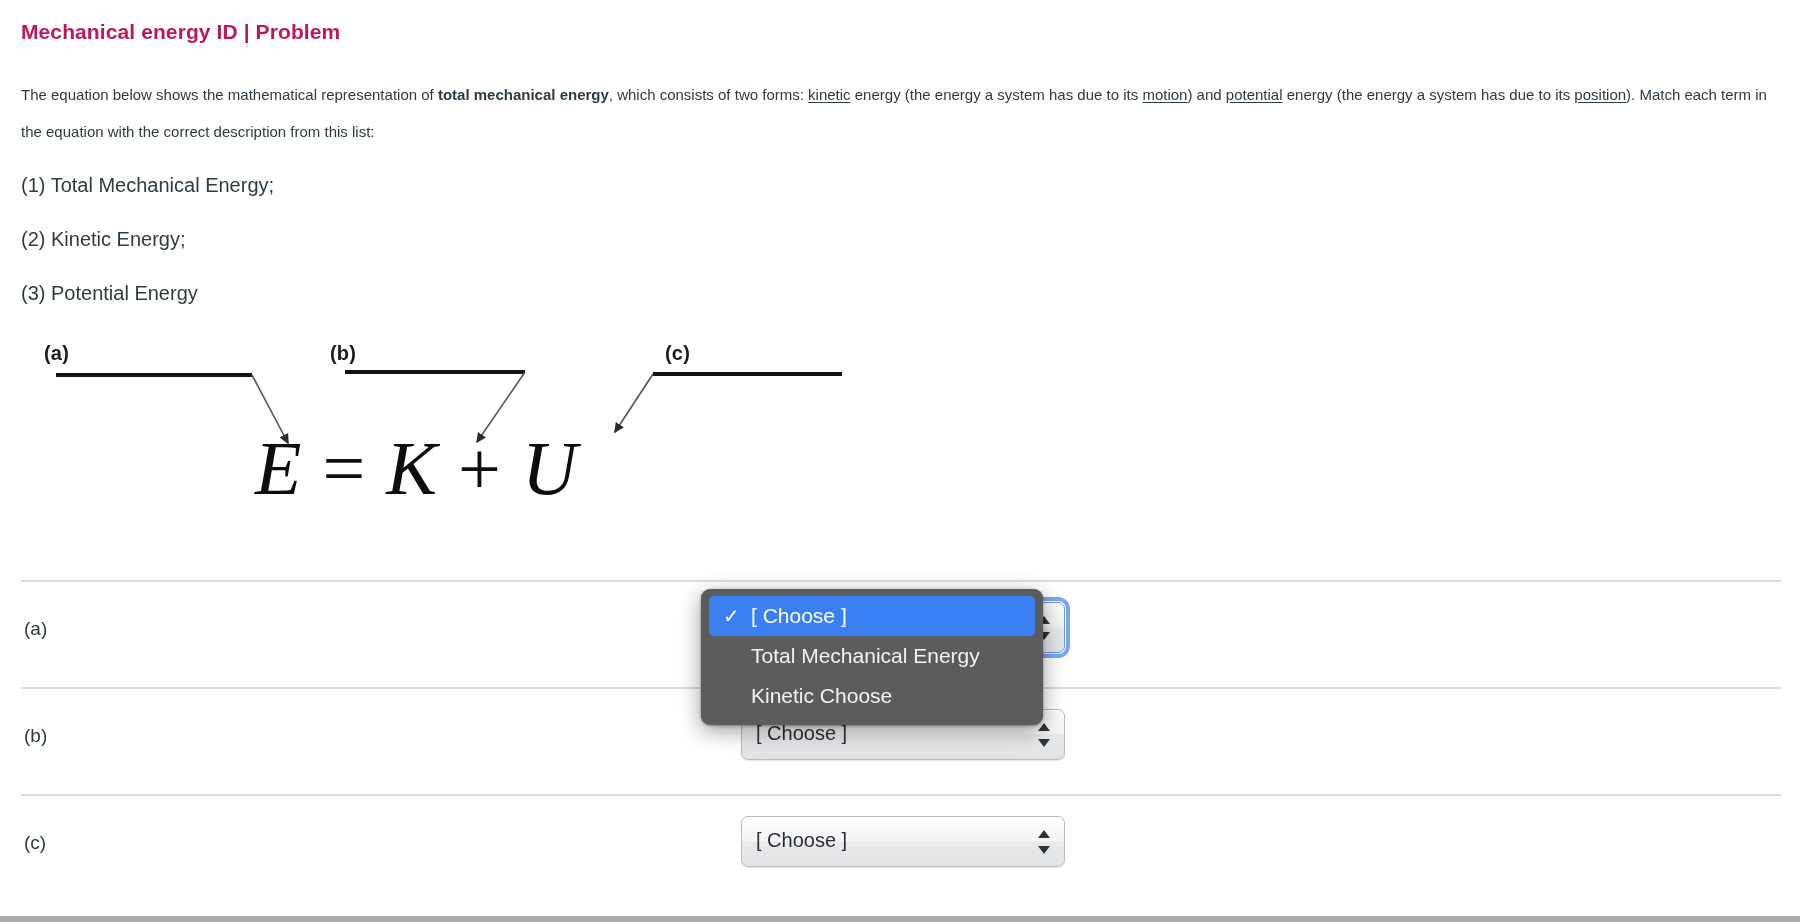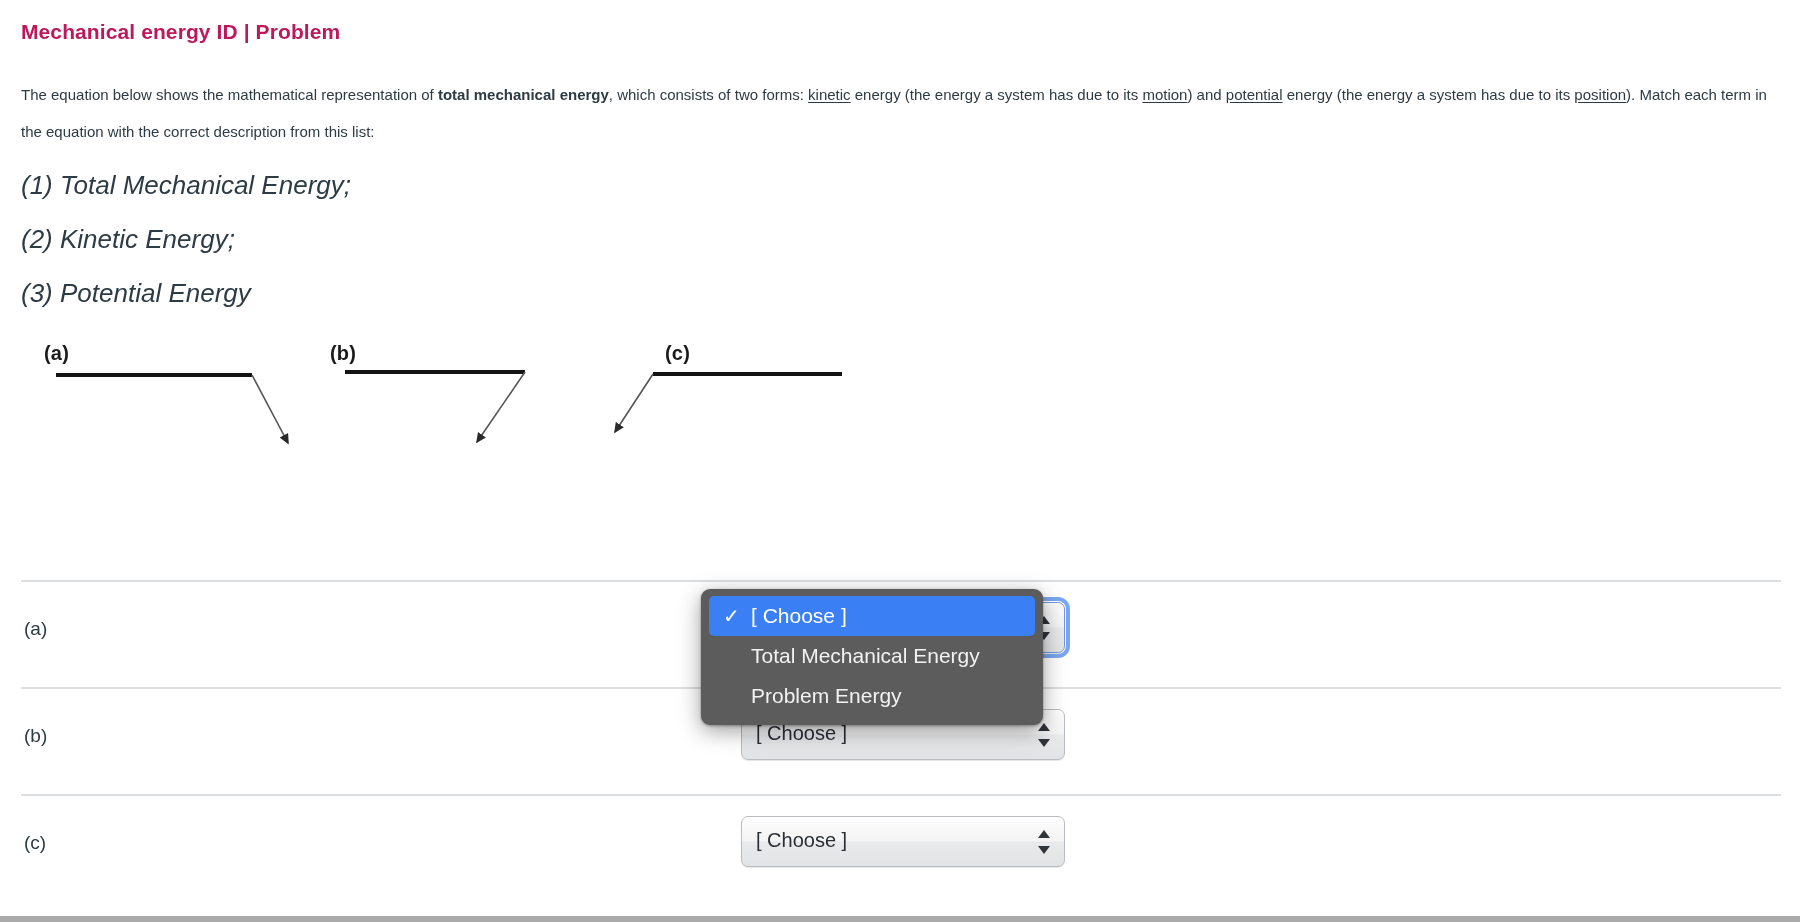--- a/index.html
+++ b/index.html
@@ -39,25 +39,24 @@
     line-height: 37px;
     color: #2d3b45;
   }
   .intro b { font-weight: 700; }
   .intro u { text-decoration: underline; text-underline-offset: 2px; }
 
   
   .list-line {
     position: absolute;
     left: 21px;
-    font-size: 26px;
+    font-size: 20px;
     line-height: 28px;
     color: #2d3b45;
     white-space: nowrap;
-    font-style: italic;
   }
   .list-line.l1 { top: 171px; }
   .list-line.l2 { top: 225px; }
   .list-line.l3 { top: 279px; }
 
   
   .equation-figure {
     position: absolute;
     left: 20px;
     top: 330px;
@@ -241,20 +240,23 @@
     <line x1="505" y1="42" x2="457" y2="112" stroke="#555555" stroke-width="1.6" marker-end="url(#arrowhead)"></line>
 
     <line x1="633" y1="44" x2="822" y2="44" stroke="#141414" stroke-width="4"></line>
     <line x1="633" y1="44" x2="595" y2="102" stroke="#555555" stroke-width="1.6" marker-end="url(#arrowhead)"></line>
   </svg>
 
   <div class="eq-tag a">(a)</div>
   <div class="eq-tag b">(b)</div>
   <div class="eq-tag c">(c)</div>
 
+  <div class="equation-text">
+    <span>E</span>&nbsp;<span class="op">=</span>&nbsp;<span>K</span>&nbsp;<span class="op">+</span>&nbsp;<span>U</span>
+  </div>
 </div>
 
 <div class="rows">
 
   <div class="answer-row">
     <div class="row-label">(a)</div>
     <div class="select-control narrow focused">
       <div class="select-value">[ Choose ]</div>
       <div class="stepper">
         <span class="tri up"></span>
@@ -289,17 +291,17 @@
 
 <div class="dropdown-menu">
   <div class="dd-item selected">
     <span class="dd-check">✓</span>
     <span>[ Choose ]</span>
   </div>
   <div class="dd-item">
     <span>Total Mechanical Energy</span>
   </div>
   <div class="dd-item">
-    <span>Problem Energy</span>
+    <span>Kinetic Choose</span>
   </div>
 </div>
 
 <div class="bottom-bar"></div>
 
 </body></html>

